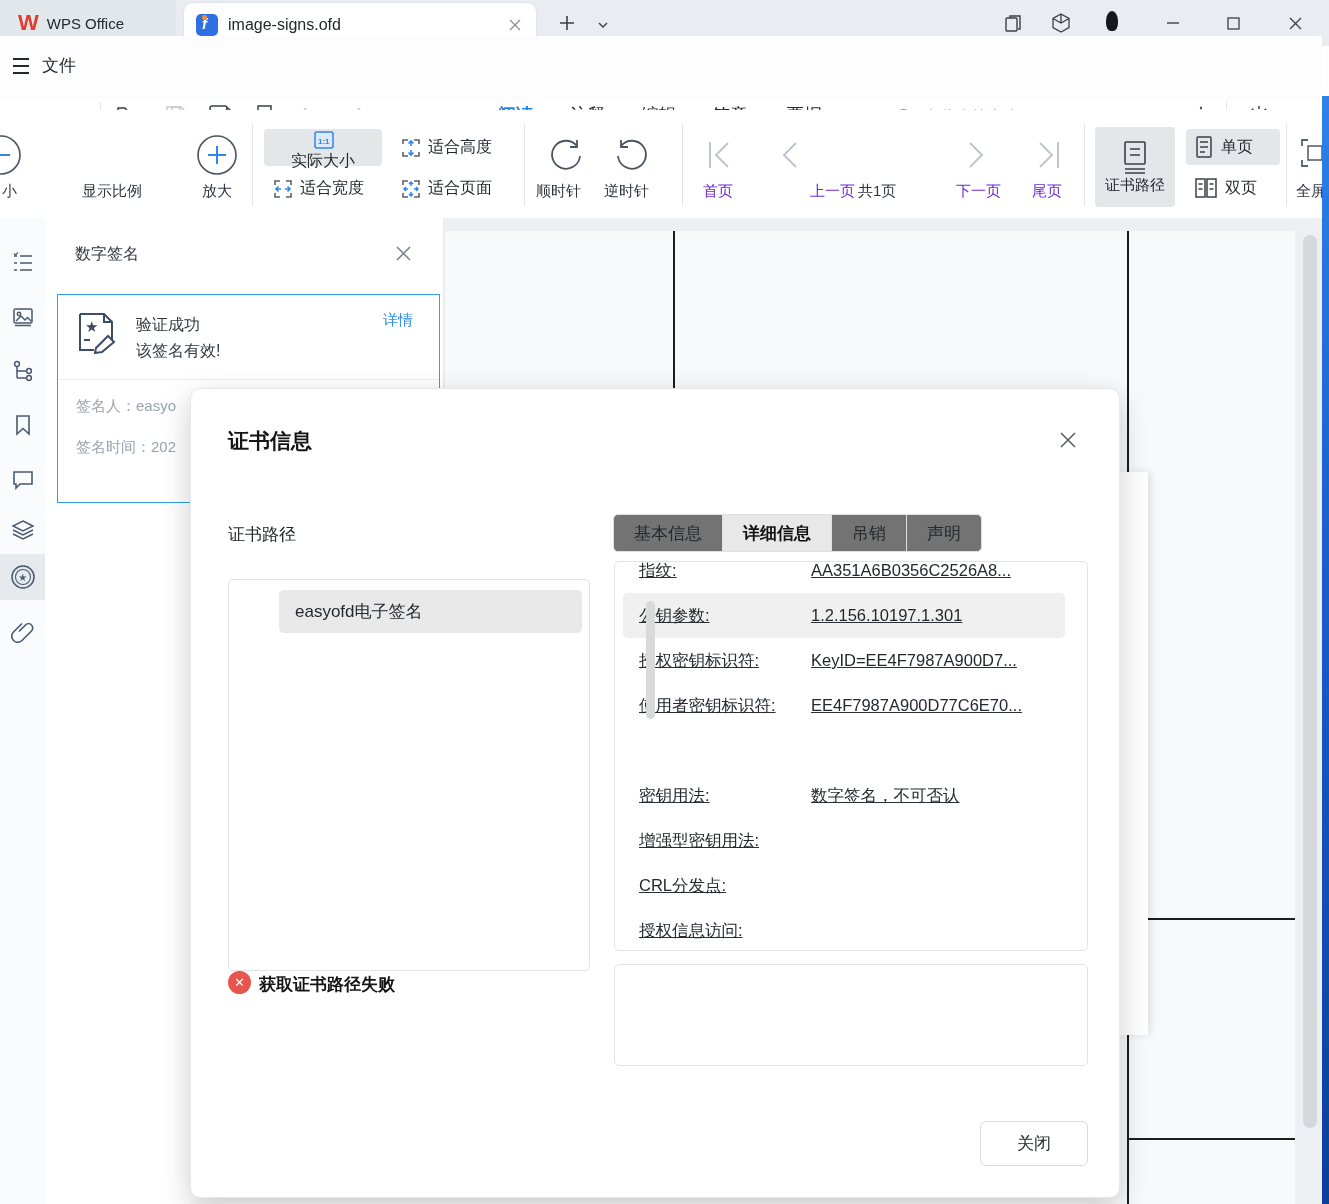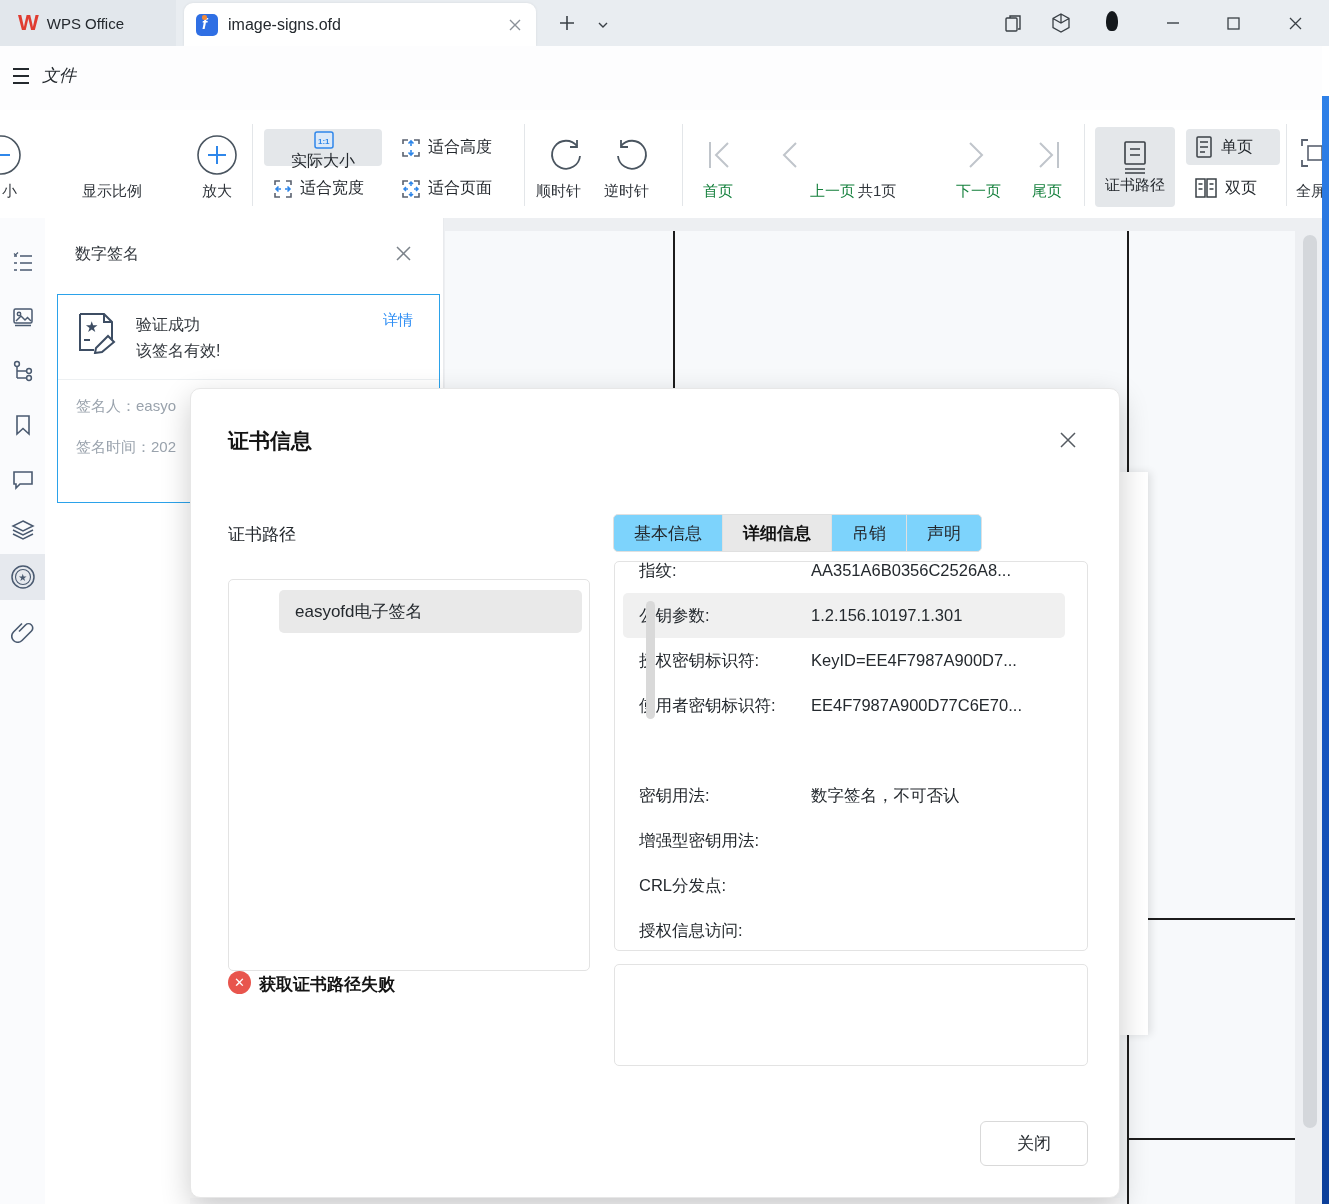--- a/index.html
+++ b/index.html
@@ -17,33 +17,33 @@
            display:flex;align-items:center;box-shadow:0 0 3px rgba(0,0,0,.08);}
   .ofd-ico{position:relative;width:22px;height:22px;border-radius:5px;background:#2f6fe4;margin:0 10px 0 12px;}
   .ofd-ico span{position:absolute;left:6px;top:1px;color:#fff;font-size:15px;font-weight:bold;font-style:italic;}
   .ofd-dot{position:absolute;right:2px;top:2px;width:5px;height:5px;border-radius:2px;background:#f08a3c;}
   .doc-tab-title{font-size:16px;color:#24292e;flex:1;}
   .winbtn{width:30px;height:30px;display:flex;align-items:center;justify-content:center;color:#444;}
   .avatar{width:28px;height:28px;border-radius:50%;background:#6d7047;position:relative;overflow:hidden;}
   .avatar::after{content:"";position:absolute;left:8px;top:4px;width:12px;height:20px;background:#14181c;border-radius:50% 50% 40% 40%;}
 
   
-  .menurow{left:0;top:46px;width:1322px;height:64px;background:#fdfdfe;font-style:italic;}
+  .menurow{left:0;top:36px;width:1322px;height:64px;background:#fdfdfe;}
   .mitem{display:flex;align-items:center;font-size:17px;color:#24292e;}
   .vdiv{width:1px;background:#e3e6e9;}
   .mtab{font-size:18px;color:#24292e;}
   .mtab.active{color:#1f83f0;font-weight:bold;}
   .mtab-underline{height:3px;background:#1f83f0;border-radius:2px;}
   .search-ph{font-size:16px;color:#b4bac2;}
   .dots{font-size:20px;color:#555;letter-spacing:0;}
 
   
   .toolrow{left:0;top:110px;width:1322px;height:108px;background:#ffffff;border-bottom:1px solid #e2e4e7;}
   .tool-label{position:absolute;font-size:15px;color:#30353b;text-align:center;white-space:nowrap;}
-  .tool-label.dis{color:#15803d;}
+  .tool-label.dis{color:#6d28d9;}
   .zoom-select{left:55px;top:133px;width:125px;height:40px;border:1px solid #d4d7db;border-radius:4px;background:#fff;
                display:flex;align-items:center;font-size:17px;color:#24292e;padding-left:16px;box-sizing:border-box;}
   .fitbtn{position:absolute;width:118px;height:37px;display:flex;align-items:center;border-radius:4px;font-size:16px;color:#24292e;}
   .fitbtn .fic{margin:0 6px 0 8px;}
   .selbg{background:#e4e7ea;}
   .pagebox{left:830px;top:135px;width:105px;height:38px;border:1px solid #d4d7db;border-radius:4px;background:#fff;
            display:flex;align-items:center;justify-content:center;font-size:17px;color:#24292e;}
   .viewbtn{position:absolute;display:flex;align-items:center;border-radius:4px;font-size:16px;color:#24292e;}
 
   
@@ -69,26 +69,26 @@
   .under-dialog{left:1120px;top:472px;width:28px;height:563px;background:#ffffff;box-shadow:3px 0 8px rgba(0,0,0,.10);}
   .under-strip{left:190px;top:1198px;width:930px;height:6px;background:#fbfbfc;}
   .dialog{left:190px;top:388px;width:930px;height:810px;background:#ffffff;border:1px solid #e7e7e7;border-radius:10px;
           box-shadow:0 10px 30px rgba(0,0,0,.20);box-sizing:border-box;}
   .dlg-title{position:absolute;left:37px;top:38px;font-size:21px;font-weight:bold;color:#141414;}
   .dlg-close{position:absolute;left:866px;top:40px;width:22px;height:22px;display:flex;align-items:center;justify-content:center;}
   .path-label{position:absolute;left:37px;top:134px;font-size:17px;color:#24292e;}
   .tree-box{position:absolute;left:37px;top:170px;width:360px;height:390px;border:1px solid #e3e3e3;border-radius:5px;margin-top:20px;}
   .tree-item{position:absolute;left:50px;top:10px;width:303px;height:43px;background:#e9e9e9;border-radius:5px;
              display:flex;align-items:center;font-size:17px;color:#24292e;padding-left:16px;box-sizing:border-box;}
-  .tabset{position:absolute;left:422px;top:125px;height:36px;border:1px solid #e0e0e0;border-radius:5px;display:flex;overflow:hidden;background:#7dd3fc;}
+  .tabset{position:absolute;left:422px;top:125px;height:36px;border:1px solid #e0e0e0;border-radius:5px;display:flex;overflow:hidden;background:#737373;}
   .tabseg{display:flex;align-items:center;justify-content:center;font-size:17px;color:#24292e;border-right:1px solid #e0e0e0;padding:0 20px;}
   .tabseg:last-child{border-right:none;text-align:center;}
   .tabseg.sel{background:#e8e8e8;font-weight:bold;color:#111;}
   .detail-box{position:absolute;left:423px;top:172px;width:472px;height:388px;border:1px solid #e3e3e3;border-radius:5px;overflow:hidden;}
-  .crow{position:absolute;left:8px;width:442px;height:45px;display:flex;align-items:center;padding-left:16px;box-sizing:border-box;}
+  .crow{position:absolute;left:8px;width:442px;height:45px;display:flex;align-items:center;padding-left:16px;box-sizing:border-box;text-decoration:underline;}
   .crow.sel{background:#f0f0f0;border-radius:5px;}
   .clabel{width:172px;font-size:16.5px;color:#24292e;flex:none;}
   .cvalue{font-size:16.5px;color:#24292e;white-space:nowrap;}
   .inner-scroll{position:absolute;left:455px;top:212px;width:9px;height:118px;background:#d9d9d9;border-radius:5px;}
   .empty-box{position:absolute;left:423px;top:575px;width:472px;height:100px;border:1px solid #e3e3e3;border-radius:5px;}
   .err-ico{position:absolute;left:37px;top:582px;width:23px;height:23px;border-radius:50%;background:#e8554d;
            display:flex;align-items:center;justify-content:center;color:#fff;font-size:13px;font-weight:bold;}
   .err-text{position:absolute;left:68px;top:584px;font-size:17px;font-weight:bold;color:#141414;}
   .close-btn{position:absolute;left:789px;top:732px;width:106px;height:43px;border:1px solid #d9d9d9;border-radius:6px;
              display:flex;align-items:center;justify-content:center;font-size:17px;color:#24292e;background:#fff;}

